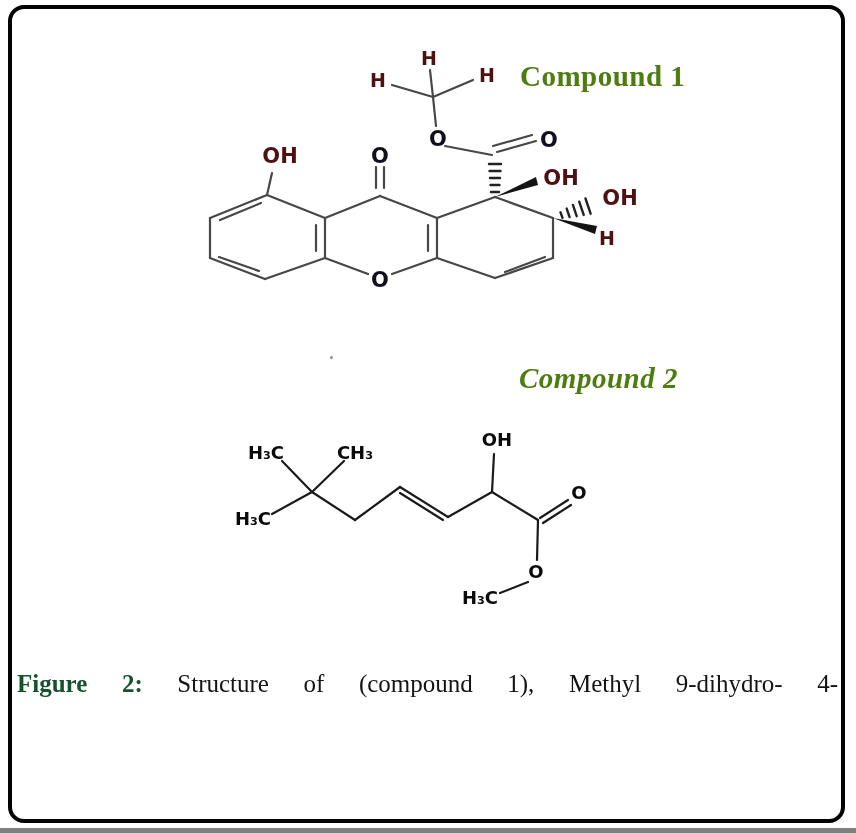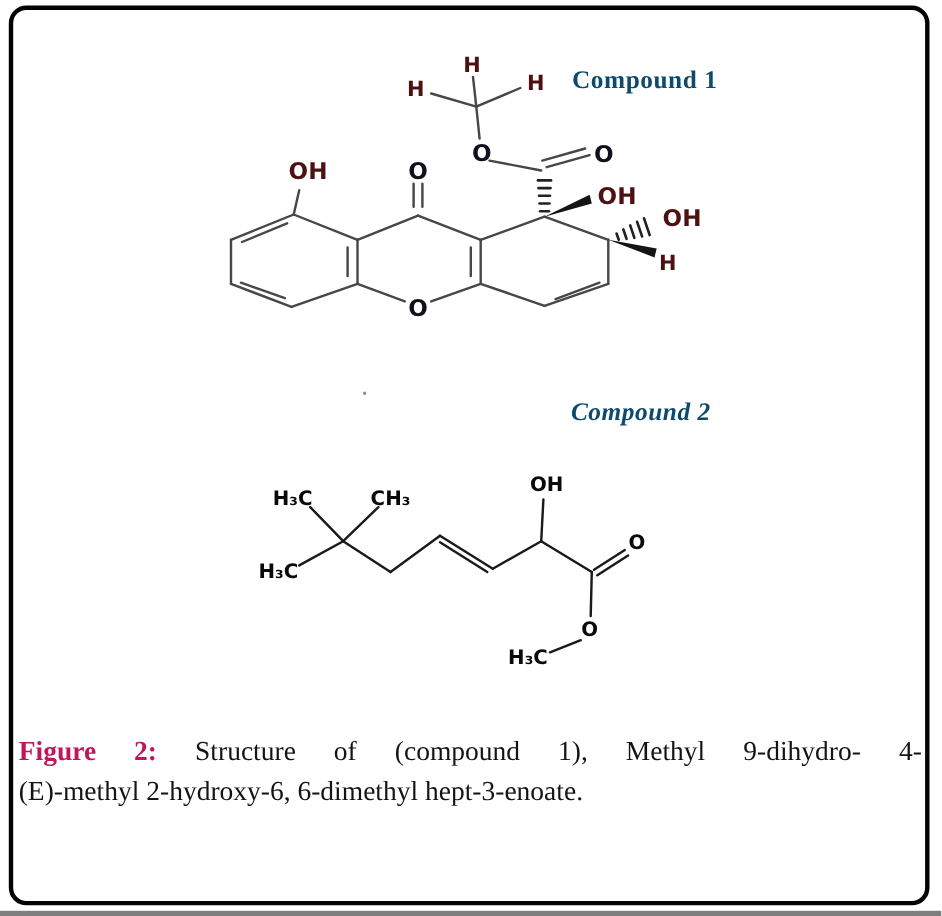--- a/index.html
+++ b/index.html
@@ -3,38 +3,38 @@
 <meta charset="utf-8">
 <style>
   html,body{margin:0;padding:0;background:#ffffff;}
   #canvas{position:relative;width:856px;height:833px;background:#ffffff;overflow:hidden;
           font-family:"Liberation Serif", serif;}
   .frame{position:absolute;left:8px;top:5px;width:837px;height:818px;box-sizing:border-box;
          border:4px solid #030303;border-radius:16px;}
   .bottom-bar{position:absolute;left:0;top:828px;width:856px;height:5px;background:#7e7e7e;}
   .stray-dot{position:absolute;left:330px;top:356px;width:3px;height:3px;background:#8f8f8f;border-radius:50%;}
   .compound-title{position:absolute;font-family:"Liberation Serif",serif;font-weight:bold;
-                  font-size:23px;color:#0c4a6e;letter-spacing:0.5px;white-space:nowrap;}
+                  font-size:29px;color:#4d7c0f;letter-spacing:0.5px;white-space:nowrap;}
   #c1-title{left:520px;top:60px;}
   #c2-title{left:519px;top:362px;font-style:italic;}
   svg{position:absolute;left:0;top:0;}
   .bond1{stroke:#474747;stroke-width:2.2;fill:none;stroke-linecap:round;}
   .bond2{stroke:#1a1a1a;stroke-width:2.2;fill:none;stroke-linecap:round;}
   .hash{stroke:#222222;stroke-width:2.4;stroke-linecap:round;}
   .wedge{fill:#141414;stroke:none;}
   .atom1-red{font-family:"DejaVu Sans",sans-serif;font-weight:bold;font-size:21px;fill:#4e1111;}
   .atom1-h{font-family:"DejaVu Sans",sans-serif;font-weight:bold;font-size:19px;fill:#4e1111;}
   .atom1-o{font-family:"DejaVu Sans",sans-serif;font-weight:bold;font-size:21px;fill:#10101c;}
   .atom2{font-family:"DejaVu Sans",sans-serif;font-weight:bold;font-size:18px;fill:#0a0a0a;}
   .caption{position:absolute;left:17px;top:666px;width:821px;color:#141414;
            font-size:25px;line-height:36px;font-family:"Liberation Serif",serif;}
   .cap-line{height:36px;overflow:hidden;text-align:justify;text-align-last:justify;}
   .cap-line.just::after{content:"";display:inline-block;width:100%;}
   .cap-line.last{text-align:left;text-align-last:left;}
-  .figlabel{font-weight:bold;color:#be185d;}
+  .figlabel{font-weight:bold;color:#14532d;}
 </style>
 </head>
 <body>
 
 <div id="canvas">
 
   <div class="frame"></div>
 
   <svg width="856" height="833" viewBox="0 0 856 833">
 
@@ -148,18 +148,17 @@
     </g>
   </svg>
 
   <div id="c1-title" class="compound-title">Compound 1</div>
   <div id="c2-title" class="compound-title">Compound 2</div>
 
   <div class="stray-dot"></div>
 
   <div class="caption">
     <div class="cap-line just"><span class="figlabel">Figure 2:</span><span> Structure of (compound 1), Methyl 9-dihydro- 4-</span></div>
-    <div class="cap-line last">(E)-methyl 2-hydroxy-6, 6-dimethyl hept-3-enoate.</div>
   </div>
 
   <div class="bottom-bar"></div>
 
 </div>
 
 </body></html>

